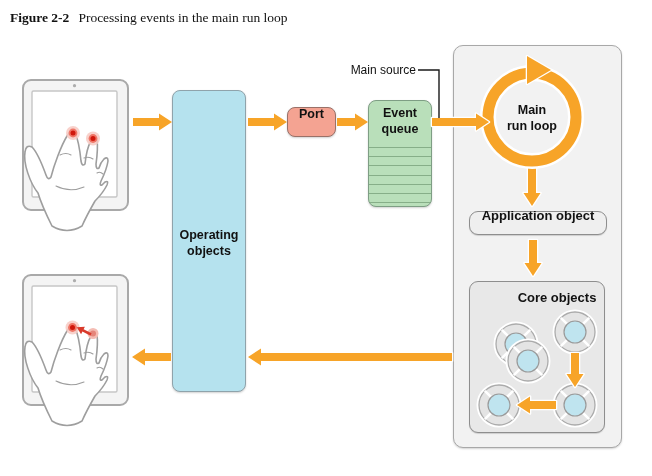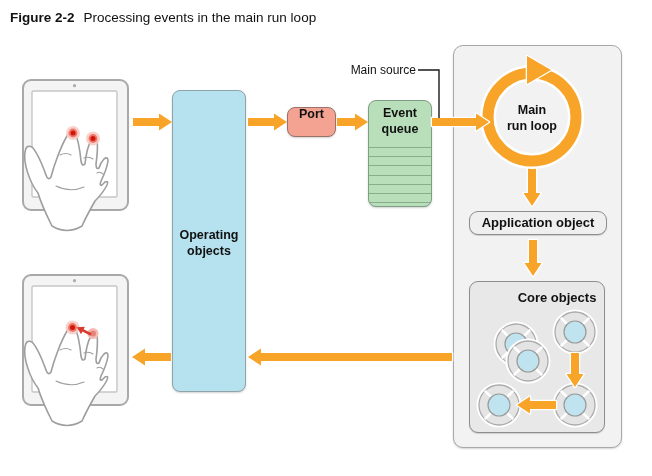--- a/index.html
+++ b/index.html
@@ -24,28 +24,28 @@
   .queue-box{left:368px;top:100px;width:64px;height:107px;border-radius:8px;
           background:#B9DFBA;border:1.5px solid #7E9E84;overflow:hidden;}
   .queue-lines{position:absolute;left:0;right:0;top:46px;bottom:0;
           background:repeating-linear-gradient(180deg,#86AE88 0 1px,transparent 1px 9.17px);}
   .app-box{left:469px;top:211px;width:138px;height:24px;border-radius:9px;
           background:#EFEFEF;border:1.3px solid #8E8E8E;box-shadow:0 1px 1px rgba(0,0,0,.15);}
   .core-box{left:469px;top:281px;width:136px;height:152px;border-radius:9px;
           background:#E8E8E8;border:1.3px solid #8E8E8E;box-shadow:0 1px 1px rgba(0,0,0,.15);}
 
   
-  .title{left:10px;top:10px;font-size:13.5px;white-space:nowrap;}
+  .title{left:10px;top:10px;font-size:13.5px;white-space:nowrap;font-family:Liberation Serif, serif;}
   .title .fig{font-weight:bold;margin-right:9px;}
   .lbl{font-weight:bold;font-size:12.5px;line-height:15.5px;text-align:center;}
   .port-lbl{left:287px;top:107px;width:49px;height:30px;display:flex;align-items:flex-start;justify-content:center;}
   .queue-lbl{left:368px;top:106px;width:64px;}
   .os-lbl{left:172px;top:228px;width:74px;}
   .mrl-lbl{left:492px;top:103px;width:80px;}
-  .app-lbl{left:469px;top:211px;width:138px;height:24px;display:flex;align-items:center;justify-content:center;font-size:13px;}
+  .app-lbl{left:469px;top:204px;width:138px;height:24px;display:flex;align-items:center;justify-content:center;font-size:13px;}
   .core-lbl{left:469px;top:290px;width:136px;font-size:13px;padding-left:40px;}
   .evsrc-lbl{left:338px;top:63px;width:78px;font-size:12px;text-align:right;}
 
   
   .arrow{fill:#F7A428;}
   .arrow.halo{stroke:#ffffff;stroke-width:2.6;stroke-linejoin:round;paint-order:stroke;}
   .ring-halo{fill:none;stroke:#ffffff;stroke-width:16;}
   .ring{fill:none;stroke:#F7A428;stroke-width:11;}
   .ring-head{fill:#F7A428;stroke:#ffffff;stroke-width:2.6;stroke-linejoin:round;paint-order:stroke;}
   .tab-body{fill:#F4F4F4;stroke:#A9A9A9;stroke-width:2;}

